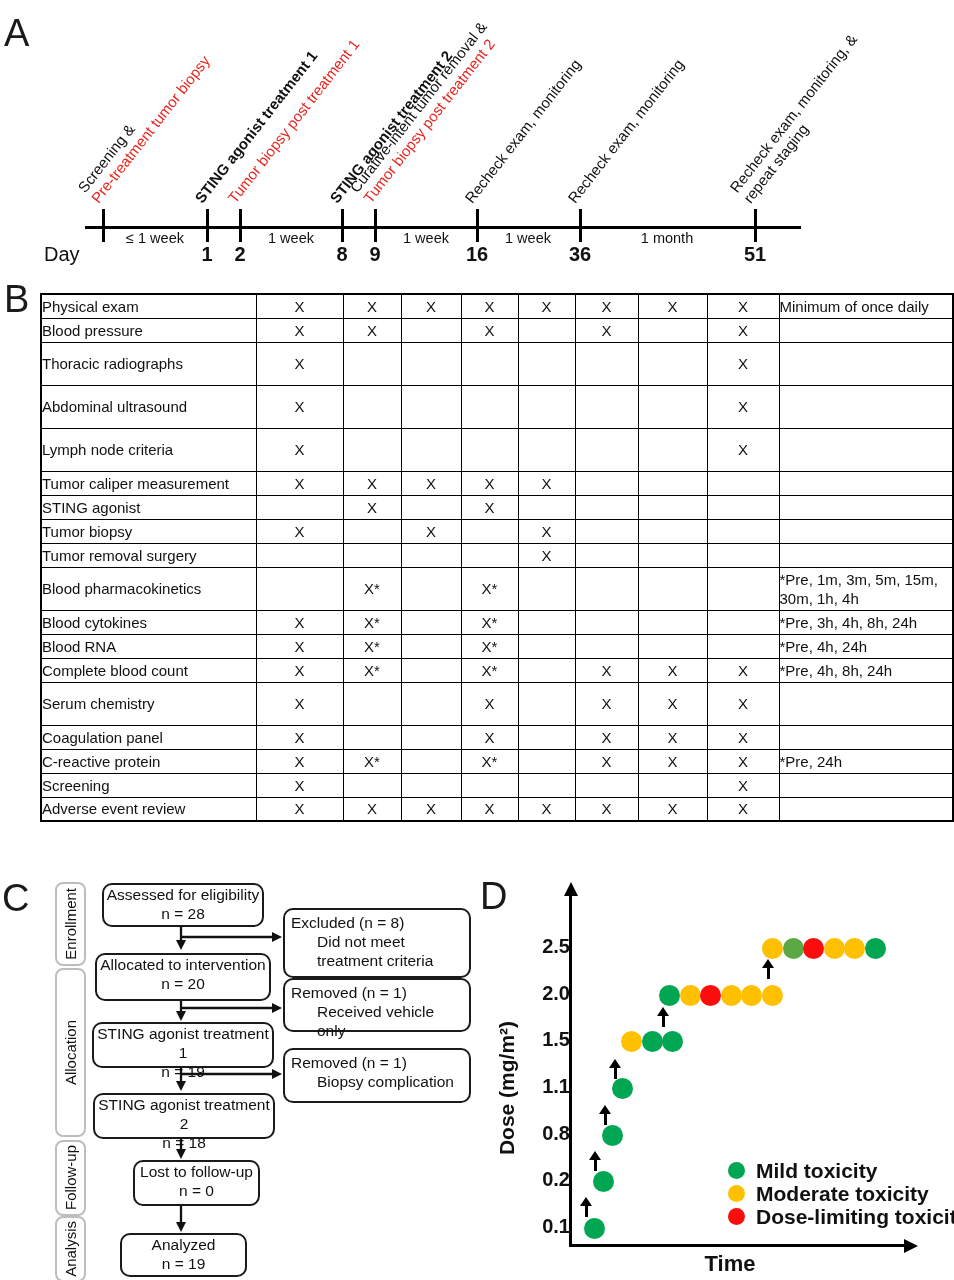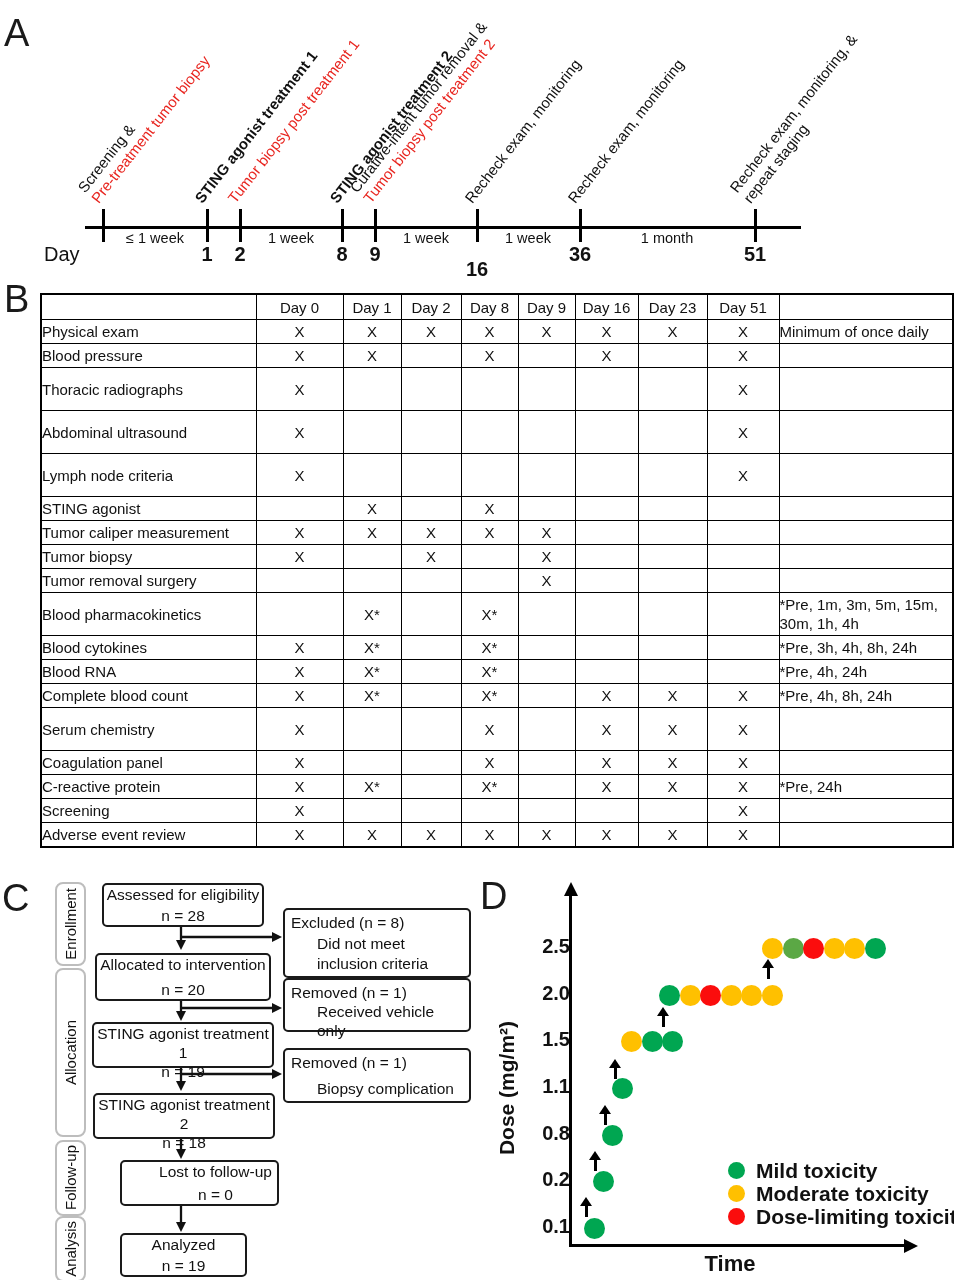--- a/index.html
+++ b/index.html
@@ -29,22 +29,22 @@
   #proc-table th{text-align:center;height:24px;}
   th.h-proc{text-align:left;padding-left:8px;}
   td.proc{text-align:left;padding-left:8px;}
   td.mark{text-align:center;}
   td.note{text-align:left;padding-left:8px;line-height:19px;}
   tr.normal{height:24px;}
   tr.tall{height:43px;}
 
   
   #panelC{position:absolute;left:0;top:875px;width:470px;height:405px;}
-  .fc-box{position:absolute;border:2.5px solid #1a1a1a;border-radius:5px;background:#fff;
-          display:flex;flex-direction:column;justify-content:space-between;text-align:center;
+  .fc-box{position:absolute;border:2.5px solid #1a1a1a;border-radius:10px;background:#fff;
+          display:flex;flex-direction:column;justify-content:flex-start;text-align:center;
           font-size:15.5px;line-height:19px;}
   .fc-side{text-align:left;padding:3px 6px;}
   .fc-side span{display:block;}
   .fc-side span.indent{padding-left:26px;}
   .fc-main span{display:block;}
   .fc-stage{position:absolute;width:27px;border:2px solid #bdbdbd;border-radius:8px;background:#fff;
             display:flex;align-items:center;justify-content:center;}
   .fc-stage span{writing-mode:vertical-rl;transform:rotate(180deg);font-size:15px;white-space:nowrap;}
   #fc-svg{position:absolute;left:0;top:0;}
 
@@ -99,21 +99,21 @@
         <div class="tl-event" style="left: 340px;">
           <span class="ev-bold">STING agonist treatment 2</span>
         </div>
         <div class="tl-tick" style="left: 373.5px;"></div>
         <div class="tl-day" style="left: 353px;">9</div>
         <div class="tl-event" style="left: 373px;">
           <span>Curative-intent tumor removal &amp;</span>
           <span style="color: rgb(232, 37, 31);">Tumor biopsy post treatment 2</span>
         </div>
         <div class="tl-tick" style="left: 475.5px;"></div>
-        <div class="tl-day" style="left: 455px; margin-top: 15px;">16</div>
+        <div class="tl-day" style="left: 455px;">16</div>
         <div class="tl-event" style="left: 475px;">
           <span>Recheck exam, monitoring</span>
         </div>
         <div class="tl-tick" style="left: 578.5px;"></div>
         <div class="tl-day" style="left: 558px;">36</div>
         <div class="tl-event" style="left: 578px;">
           <span>Recheck exam, monitoring</span>
         </div>
         <div class="tl-tick" style="left: 753.5px;"></div>
         <div class="tl-day" style="left: 733px;">51</div>
@@ -138,32 +138,20 @@
           <col style="width:58px">
         <col style="width:60px">
           <col style="width:57px">
           <col style="width:57px">
         <col style="width:63px">
           <col style="width:69px">
           <col style="width:72px">
         <col style="width:174px">
       </colgroup>
       <thead>
-        <tr>
-          <th></th>
-          <th>Day 0</th>
-          <th>Day 1</th>
-          <th>Day 2</th>
-          <th>Day 8</th>
-          <th>Day 9</th>
-          <th>Day 16</th>
-          <th>Day 23</th>
-          <th>Day 51</th>
-          <th></th>
-        </tr>
       </thead>
       <tbody id="proc-rows">
           <tr class="normal">
             <td class="proc">Physical exam</td>
             <td class="mark">X</td>
             <td class="mark">X</td>
             <td class="mark">X</td>
             <td class="mark">X</td>
             <td class="mark">X</td>
             <td class="mark">X</td>
@@ -213,38 +201,38 @@
             <td class="mark"></td>
             <td class="mark"></td>
             <td class="mark"></td>
             <td class="mark"></td>
             <td class="mark"></td>
             <td class="mark"></td>
             <td class="mark">X</td>
             <td class="note"></td>
           </tr>
           <tr class="normal">
+            <td class="proc">Tumor caliper measurement</td>
+            <td class="mark">X</td>
+            <td class="mark">X</td>
+            <td class="mark">X</td>
+            <td class="mark">X</td>
+            <td class="mark">X</td>
+            <td class="mark"></td>
+            <td class="mark"></td>
+            <td class="mark"></td>
+            <td class="note"></td>
+          </tr>
+          <tr class="normal">
             <td class="proc">STING agonist</td>
             <td class="mark"></td>
             <td class="mark">X</td>
             <td class="mark"></td>
             <td class="mark">X</td>
             <td class="mark"></td>
-            <td class="mark"></td>
-            <td class="mark"></td>
-            <td class="mark"></td>
-            <td class="note"></td>
-          </tr>
-          <tr class="normal">
-            <td class="proc">Tumor caliper measurement</td>
-            <td class="mark">X</td>
-            <td class="mark">X</td>
-            <td class="mark">X</td>
-            <td class="mark">X</td>
-            <td class="mark">X</td>
             <td class="mark"></td>
             <td class="mark"></td>
             <td class="mark"></td>
             <td class="note"></td>
           </tr>
           <tr class="normal">
             <td class="proc">Tumor biopsy</td>
             <td class="mark">X</td>
             <td class="mark"></td>
             <td class="mark">X</td>
@@ -422,33 +410,33 @@
         <span>n = 20</span>
     </div>
     <div class="fc-box fc-main" style="left:92px;top:147px;width:178px;height:42px;">
       <span>STING agonist treatment 1</span>
         <span>n = 19</span>
     </div>
     <div class="fc-box fc-main" style="left:93px;top:218px;width:178px;height:42px;">
       <span>STING agonist treatment 2</span>
         <span>n = 18</span>
     </div>
-    <div class="fc-box fc-main" style="left:120px;top:285px;width:123px;height:42px;padding-left:32px;">
+    <div class="fc-box fc-main" style="left:133px;top:285px;width:123px;height:42px;">
       <span>Lost to follow-up</span>
         <span>n = 0</span>
     </div>
     <div class="fc-box fc-main" style="left:120px;top:358px;width:123px;height:40px;">
       <span>Analyzed</span>
         <span>n = 19</span>
     </div>
 
     <div class="fc-box fc-side" style="left:283px;top:33px;width:172px;height:60px;">
       <span>Excluded (n = 8)</span>
       <span class="indent">Did not meet</span>
-      <span class="indent">inclusion criteria</span>
+      <span class="indent">treatment criteria</span>
     </div>
     <div class="fc-box fc-side" style="left:283px;top:103px;width:172px;height:44px;">
       <span>Removed (n = 1)</span>
       <span class="indent">Received vehicle only</span>
     </div>
     <div class="fc-box fc-side" style="left:283px;top:173px;width:172px;height:45px;">
       <span>Removed (n = 1)</span>
       <span class="indent">Biopsy complication</span>
     </div>
   </section>

